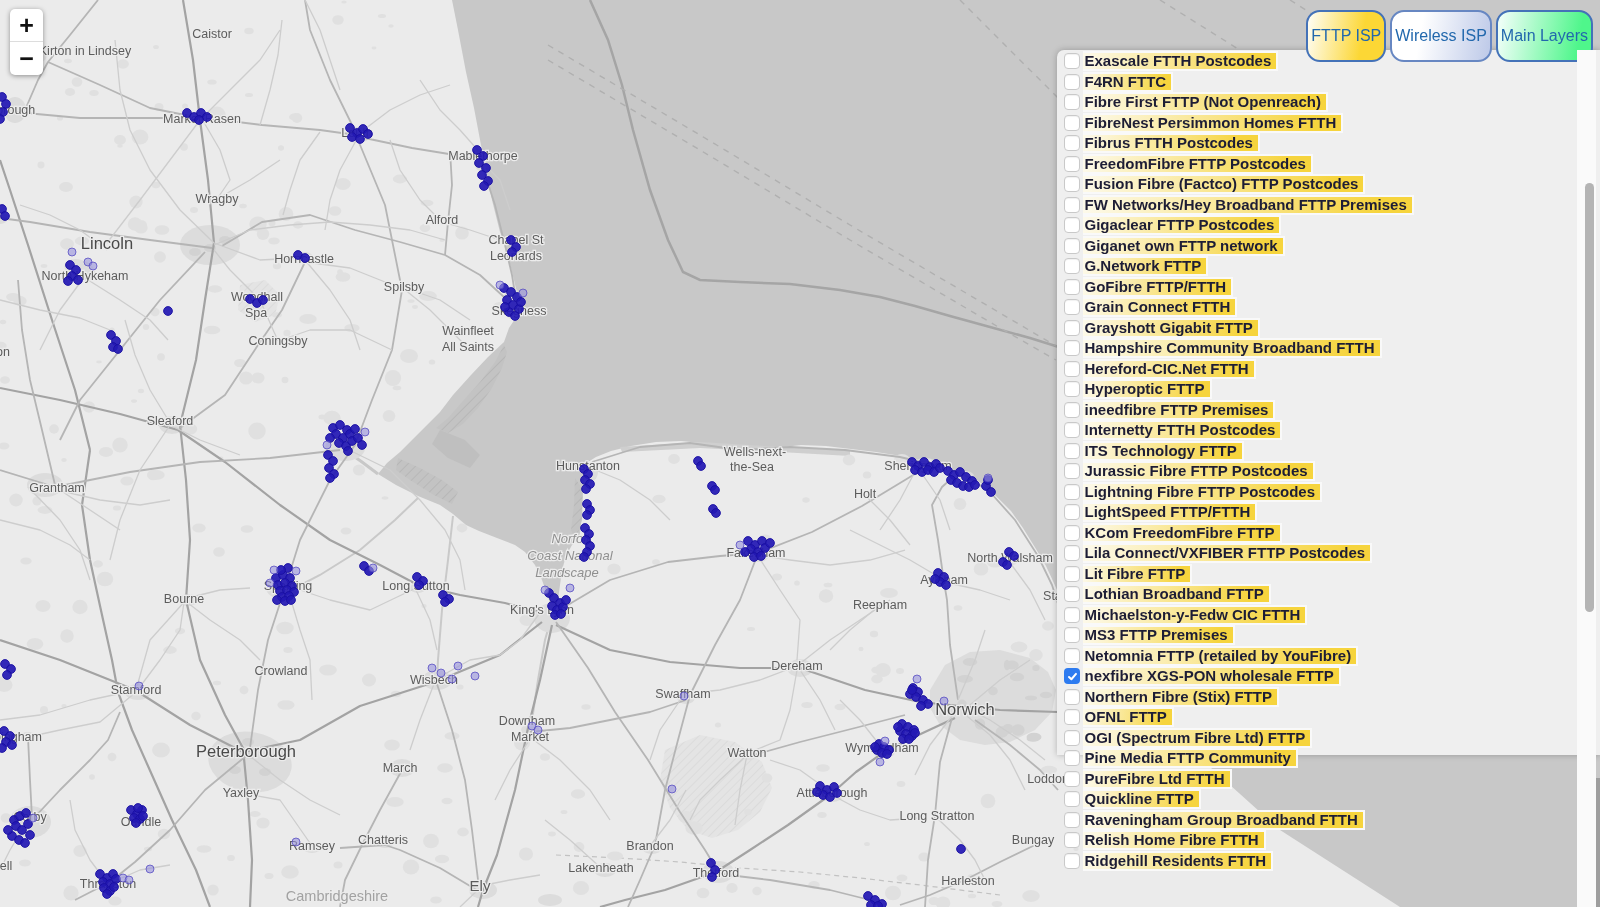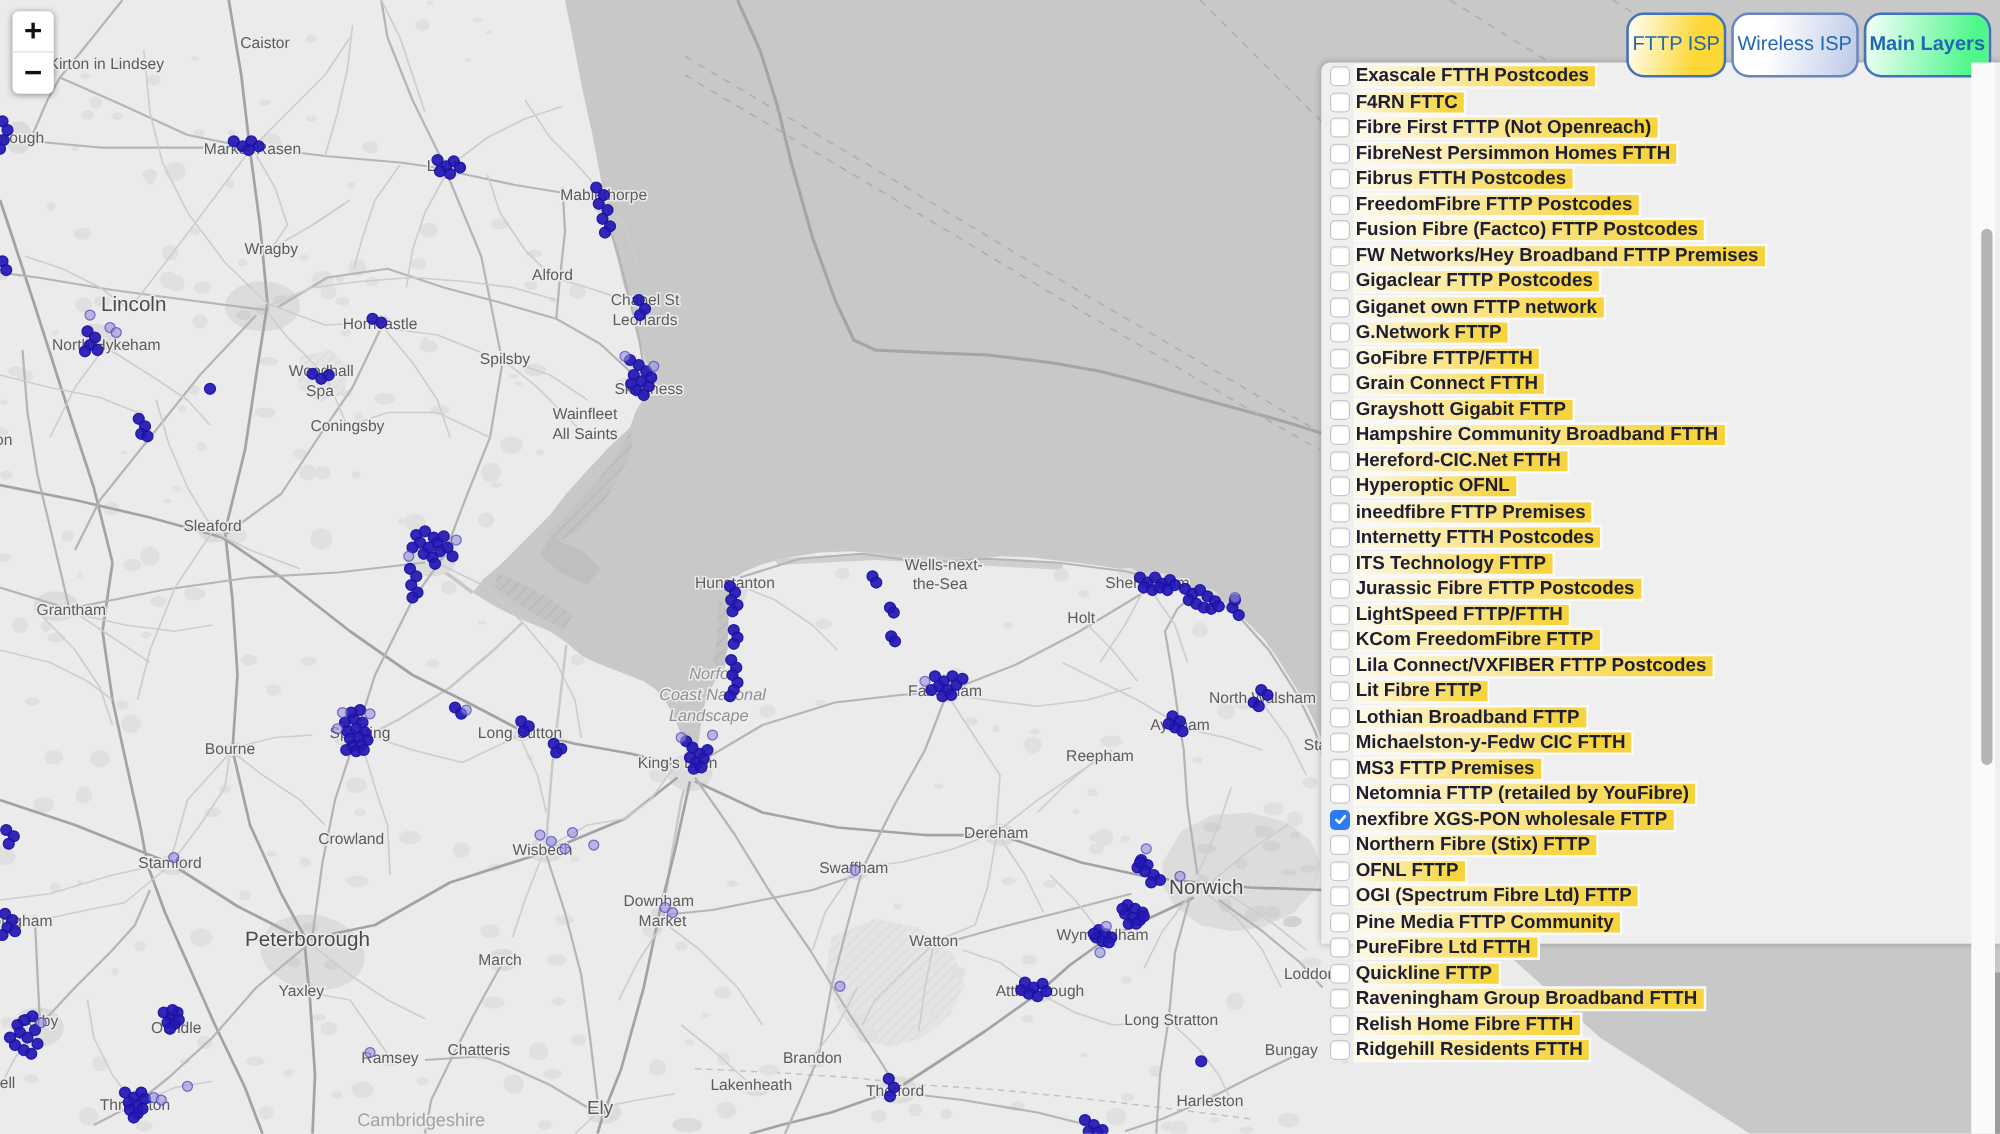--- a/index.html
+++ b/index.html
@@ -3,21 +3,21 @@
 html,body{margin:0;padding:0;}
 body{width:1600px;height:907px;overflow:hidden;position:relative;font-family:"Liberation Sans",sans-serif;background:#ebebeb;}
 #map{position:absolute;left:0;top:0;}
 #zoomc{position:absolute;left:10px;top:9px;width:33px;height:66px;background:#fff;border-radius:5px;box-shadow:0 1px 5px rgba(0,0,0,.4);z-index:5;}
 #zoomc .zb{height:33px;display:flex;align-items:center;justify-content:center;font-size:25px;font-weight:bold;color:#111;}
 #zoomc .zb:first-child{border-bottom:1px solid #ddd;height:32px;}
 #btns{position:absolute;top:10px;right:7px;display:flex;gap:4px;z-index:6;}
 .pill{height:24px;border:2px solid #4472b8;border-radius:14px;padding:12px 3px;display:flex;align-items:center;font-size:16px;color:#2268ad;}
 #b1{background:linear-gradient(100deg,#fffef8 0%,#fcd735 70%);}
 #b2{background:linear-gradient(100deg,#ffffff 30%,#bdc9e8 100%);border-color:#6787c2;}
-#b3{background:linear-gradient(100deg,#ecfef5 5%,#4ff68b 85%);font-weight:bold;}
+#b3{background:linear-gradient(100deg,#ecfef5 5%,#4ff68b 85%);}
 #panel{position:absolute;left:1057px;top:50px;width:543px;height:705px;background:#efefef;border-radius:7px 0 0 0;z-index:4;box-shadow:0 0 6px rgba(0,0,0,.25);}
 #list{padding-top:1px;}
 .row{height:20.5px;display:flex;align-items:center;}
 .cb{width:14px;height:14px;margin-left:7px;background:#fff;border:1px solid #c9c9c9;border-radius:4px;flex:none;box-shadow:inset 0 1px 1px rgba(0,0,0,.06);}
 .cbc{width:16px;height:16px;margin-left:7px;border-radius:4px;flex:none;background:#2d7bf0;display:flex;align-items:center;justify-content:center;border:none;}
 .labw{margin-left:3px;background:#f9f9f9;padding:2px 2px 2px 0;line-height:0;}
 .lab{display:inline-block;font-size:15px;font-weight:bold;color:#1d1d35;background:linear-gradient(100deg,#fdfaec 0%,#f6d43d 90%);padding:1px 5px 1px 1.5px;white-space:nowrap;line-height:14px;}
 #gutter{position:absolute;left:1577px;top:50px;width:19px;height:857px;background:#fafafa;z-index:7;}
 #thumb{position:absolute;left:1585px;top:183px;width:9px;height:429px;background:#b4b4b4;border-radius:4.5px;z-index:8;}
 #edge{position:absolute;left:1596px;top:778px;width:4px;height:129px;background:#9e9e9e;z-index:8;}
@@ -914,37 +914,41 @@
 <div class="row">
         <span class="cb"></span>
         <span class="labw"><span class="lab">Hampshire Community Broadband FTTH</span></span>
       </div>
 <div class="row">
         <span class="cb"></span>
         <span class="labw"><span class="lab">Hereford-CIC.Net FTTH</span></span>
       </div>
 <div class="row">
         <span class="cb"></span>
-        <span class="labw"><span class="lab">Hyperoptic OFNL</span></span>
+        <span class="labw"><span class="lab">Hyperoptic FTTP</span></span>
       </div>
 <div class="row">
         <span class="cb"></span>
         <span class="labw"><span class="lab">ineedfibre FTTP Premises</span></span>
       </div>
 <div class="row">
         <span class="cb"></span>
         <span class="labw"><span class="lab">Internetty FTTH Postcodes</span></span>
       </div>
 <div class="row">
         <span class="cb"></span>
         <span class="labw"><span class="lab">ITS Technology FTTP</span></span>
       </div>
 <div class="row">
         <span class="cb"></span>
         <span class="labw"><span class="lab">Jurassic Fibre FTTP Postcodes</span></span>
+      </div>
+<div class="row">
+        <span class="cb"></span>
+        <span class="labw"><span class="lab">Lightning Fibre FTTP Postcodes</span></span>
       </div>
 <div class="row">
         <span class="cb"></span>
         <span class="labw"><span class="lab">LightSpeed FTTP/FTTH</span></span>
       </div>
 <div class="row">
         <span class="cb"></span>
         <span class="labw"><span class="lab">KCom FreedomFibre FTTP</span></span>
       </div>
 <div class="row">

